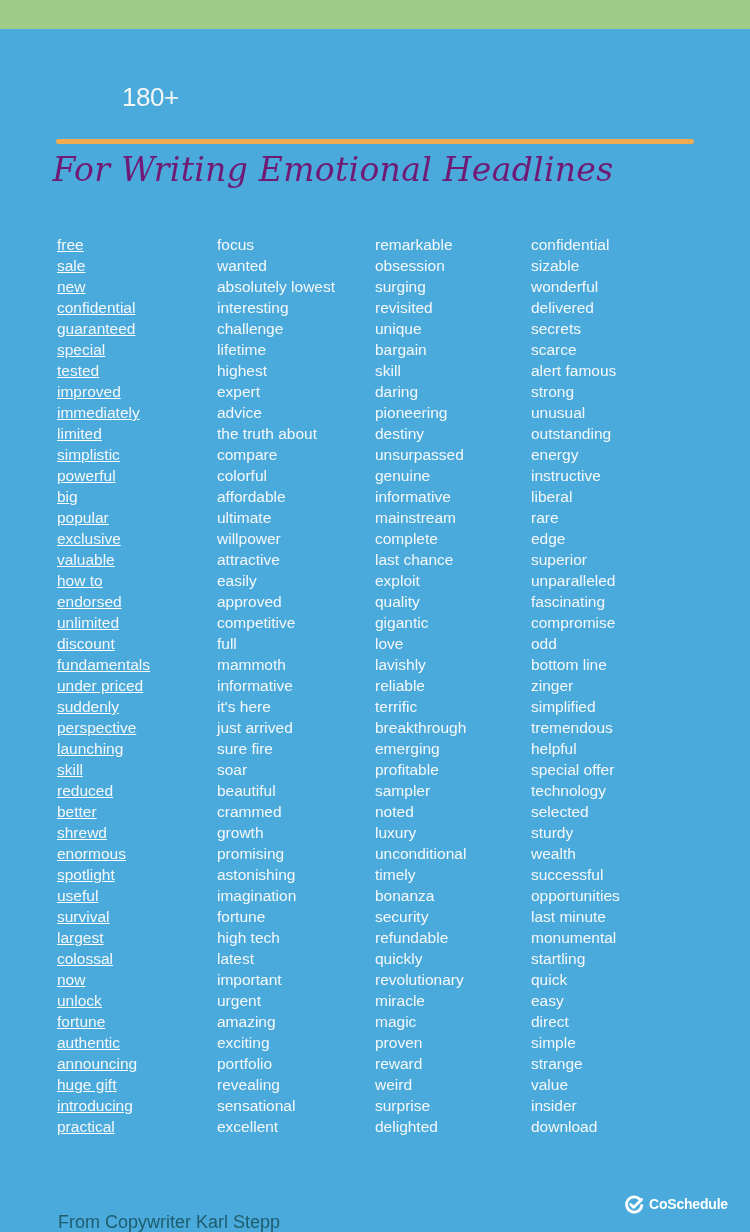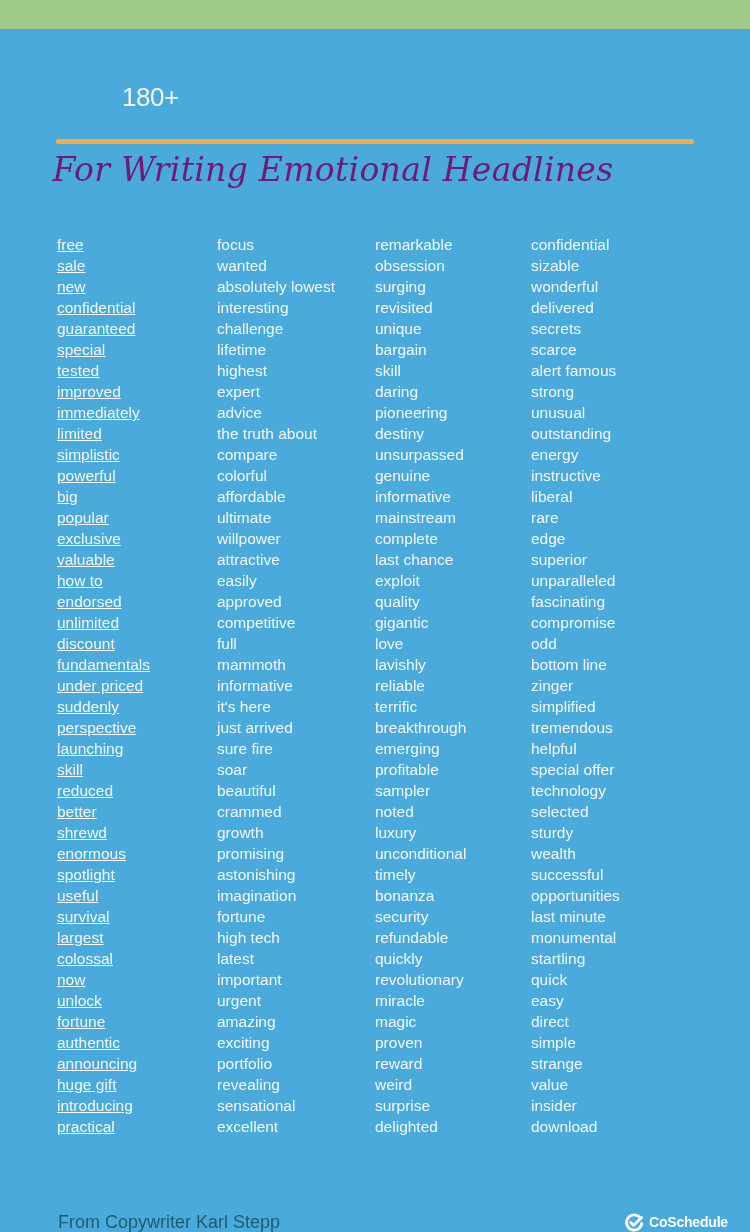--- a/index.html
+++ b/index.html
@@ -49,21 +49,21 @@
     .col-1 { left: 57px; text-decoration: underline; }
     .col-2 { left: 217px; }
     .col-3 { left: 375px; }
     .col-4 { left: 531px; }
     .credit {
       position: absolute; left: 58px; top: 1184px;
       font-size: 18px; color: #1e5d6e; margin-top: 28px;
     }
     .brand {
       position: absolute; left: 625px; top: 1193px; height: 22px;
-      display: flex; align-items: center; gap: 5px; margin-top: 18px;
+      display: flex; align-items: center; gap: 5px;
     }
     .brand-icon { width: 19px; height: 19px; display: block; }
     .brand-name { font-size: 14px; color: #ffffff; font-weight: bold; letter-spacing: -0.2px; }
   </style>
 </head>
 <body>
 
 <div class="top-bar"></div>
 
 <div class="title-row">

